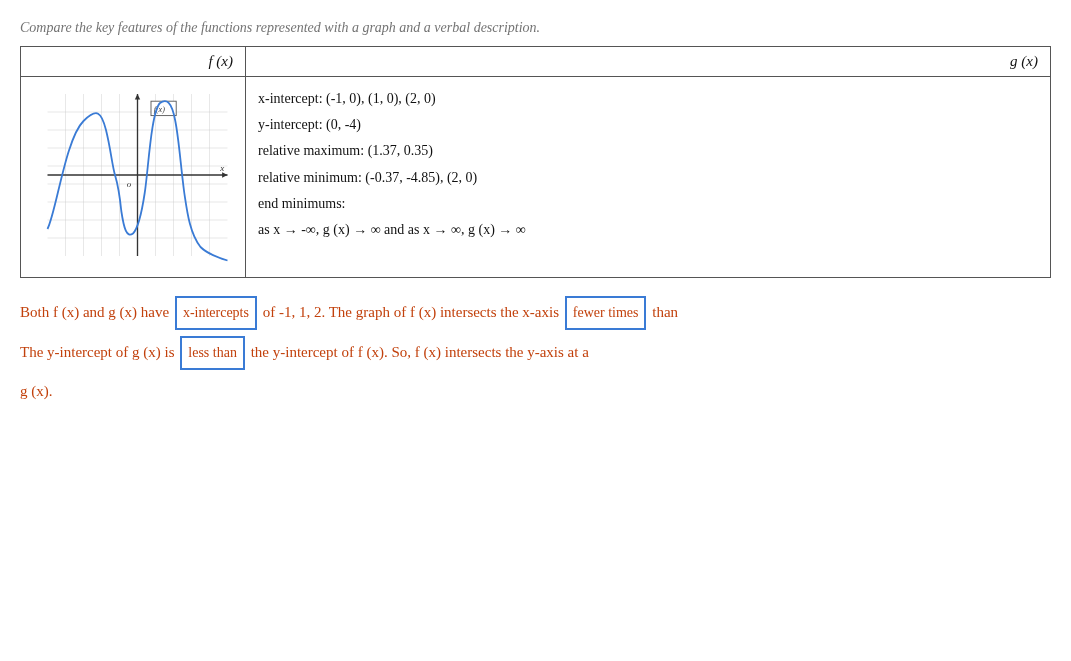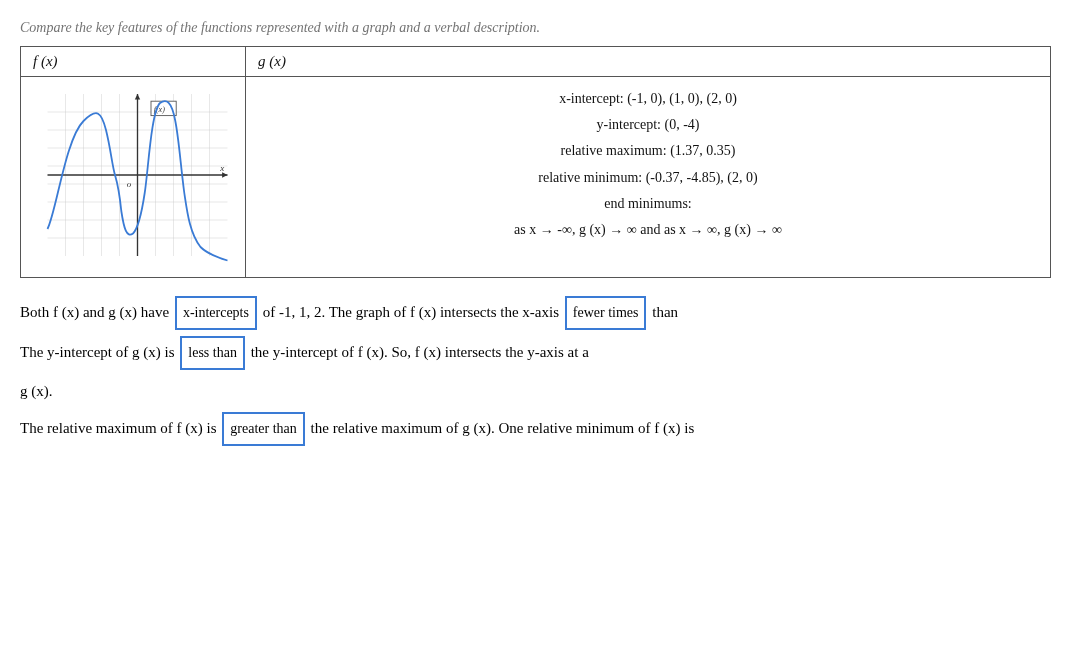--- a/index.html
+++ b/index.html
@@ -23,21 +23,21 @@
     .comparison-table {
       width: 100%;
       border-collapse: collapse;
       border: 1px solid #555;
       margin-bottom: 18px;
     }
 
     .comparison-table th {
       border: 1px solid #555;
       padding: 6px 12px;
-      text-align: left;
+      text-align: right;
       background: #fff;
       font-weight: normal;
       font-style: italic;
       font-size: 15px;
     }
 
     .comparison-table td {
       border: 1px solid #555;
       padding: 8px 12px;
       vertical-align: top;
@@ -51,31 +51,30 @@
 
     .graph-svg {
       width: 200px;
       height: 180px;
     }
 
     .description-cell {
       font-size: 14px;
       line-height: 1.8;
       padding: 10px 16px;
-      text-align: center;
     }
 
     .description-cell p {
       margin: 1px 0;
     }
 
     .prose-section {
       font-size: 15px;
       line-height: 2.0;
-      color: #000000;
+      color: #c2410c;
     }
 
     .prose-line {
       margin-bottom: 6px;
       display: block;
     }
 
     .highlight-box {
       display: inline-block;
       border: 2px solid #3a7bd5;
@@ -193,20 +192,15 @@
     <span>The y-intercept of g (x) is</span>
     <span class="highlight-box">less than</span>
     <span>the y-intercept of f (x). So, f (x) intersects the y-axis at a</span>
   </span>
 
   <span class="prose-line">
     <span>g (x).</span>
   </span>
 
 
-  <span class="prose-line">
-    <span>The relative maximum of f (x) is</span>
-    <span class="highlight-box">greater than</span>
-    <span>the relative maximum of g (x). One relative minimum of f (x) is</span>
-  </span>
 
 
 </div>
 
 </body></html>

